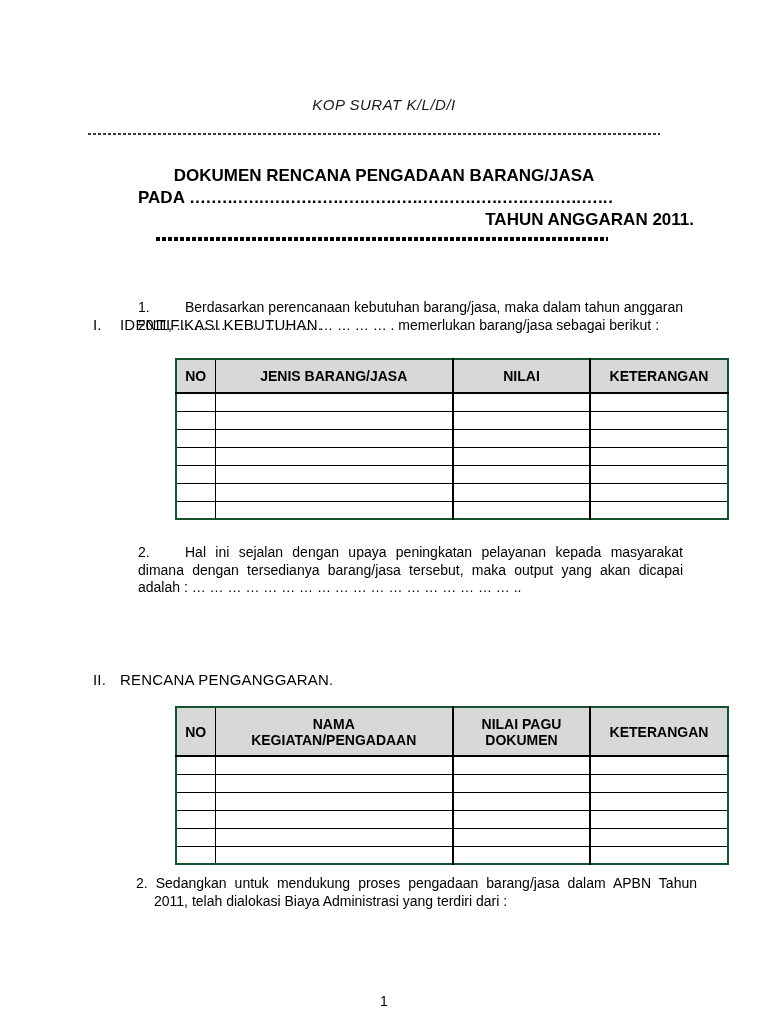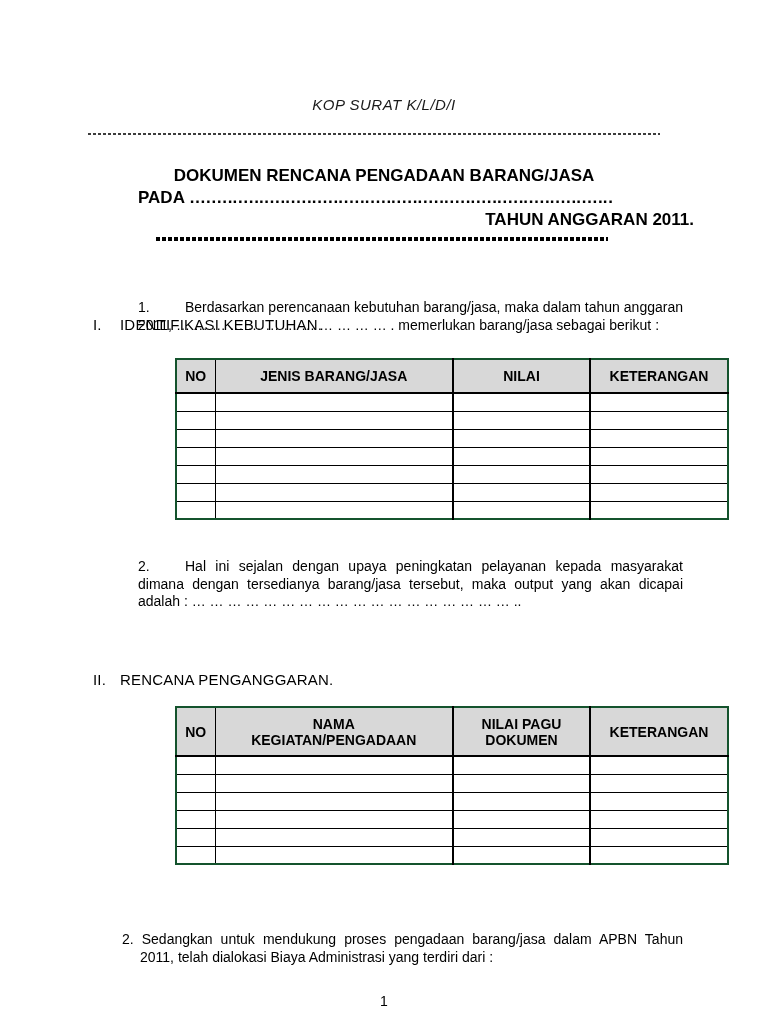--- a/index.html
+++ b/index.html
@@ -39,29 +39,29 @@
   }
   .sec { position: absolute; left: 93px; font-size: 15px; letter-spacing: 0.2px; margin-top: 44px; }
   .sec1 { top: 272px; }
   .sec2 { top: 627px; }
   .secnum { display: inline-block; width: 27px; }
   .para {
     position: absolute; left: 138px; width: 545px;
     font-size: 14px; line-height: 17.5px; text-align: justify;
   }
   .p1 { top: 299px; }
-  .p2 { top: 544px; margin-top: 14px; }
+  .p2 { top: 544px; }
   .pnum { display: inline-block; width: 47px; }
   .item {
     position: absolute; left: 122px; width: 561px;
     padding-left: 18px; text-indent: -18px;
     font-size: 14px; line-height: 17.5px; text-align: justify;
   }
   .i1 { top: 663px; }
-  .i2 { top: 931px; }
+  .i2 { top: 875px; margin-left: 14px; }
   .doc-table {
     position: absolute; left: 131px; width: 552px;
     border-collapse: collapse; table-layout: fixed;
     border: 2px solid #14532d;
     margin-left: 44px;
   }
   .t1 { top: 358px; }
   .t2 { top: 706px; }
   .doc-table th, .doc-table td {
     border: 1px solid #000; padding: 0 2px;

